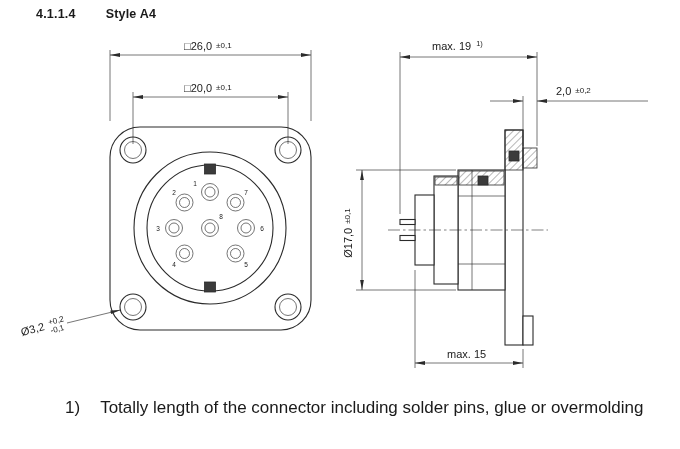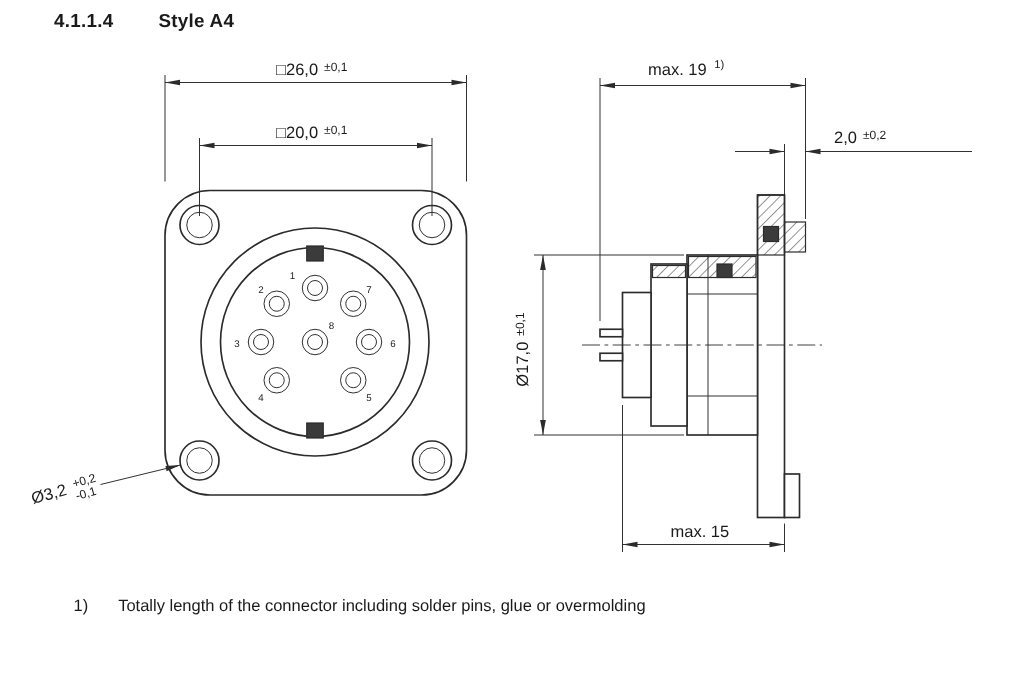--- a/index.html
+++ b/index.html
@@ -2,21 +2,21 @@
 <html><head>
 <meta charset="utf-8">
 <style>
   html,body { margin:0; padding:0; background:#ffffff; }
   .page {
     position:relative; width:680px; height:449px; background:#ffffff;
     font-family:"Liberation Sans", sans-serif; color:#1a1a1a; overflow:hidden;
   }
   .heading { position:absolute; left:36px; top:7px; font-size:12.5px; font-weight:bold; letter-spacing:0.2px; }
   .heading .num { margin-right:30px; }
-  .footnote { position:absolute; left:49px; top:398px; font-size:11px; }
+  .footnote { position:absolute; left:65px; top:398px; font-size:17px; }
   .footnote .marker { margin-right:20px; }
   .drawing { position:absolute; left:0; top:0; }
 
   svg text { font-family:"Liberation Sans", sans-serif; }
   .dimtext { font-size:11px; fill:#1a1a1a; }
   .tol      { font-size:8px; }
   .note-sup { font-size:7.5px; }
   .pin-num  { font-size:6.5px; fill:#1a1a1a; }
 
   .ln   { fill:none;   stroke:#2b2b2b; stroke-width:1.1; }

